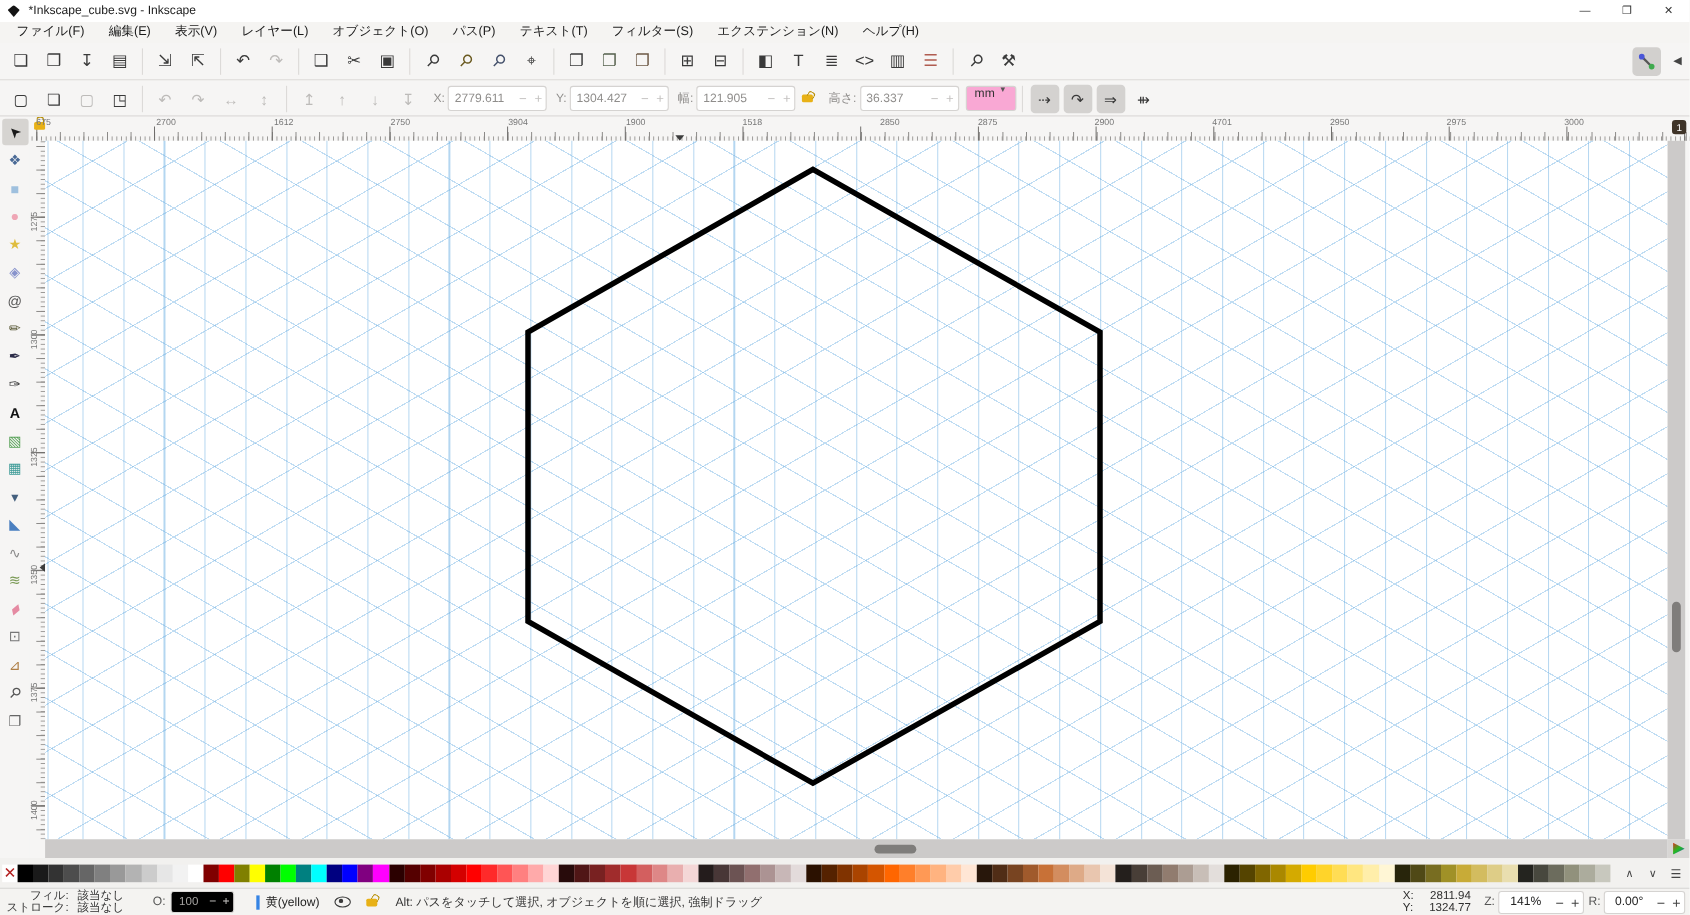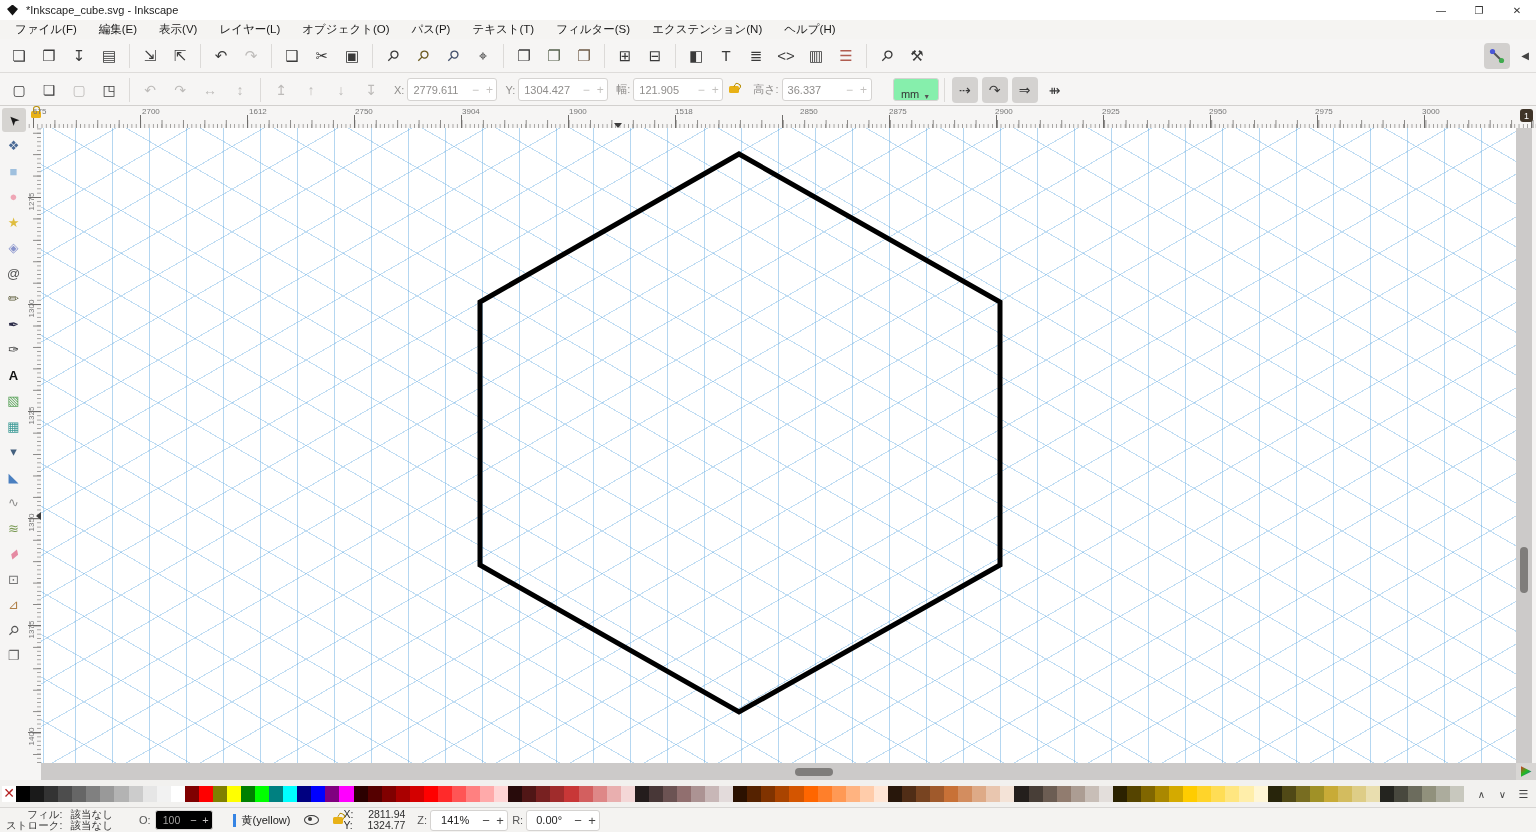--- a/index.html
+++ b/index.html
@@ -19,21 +19,21 @@
   .tbtn.small .glyph{font-size:14px}
   .tbtn.disabled .glyph{color:#bdbbb9}
   .tbtn.pressed{background:#d4d2d0}
   .vsep{width:1px;height:24px;background:#dcdad8;margin:0 5px;flex:0 0 aupx}
   .field-label{font-size:11px;color:#8f8d8b;margin:0 3px 0 8px}
   .spin{width:88px;height:21px;background:#fff;border:1px solid #d5d3d1;border-radius:3px;display:flex;align-items:center;overflow:hidden}
   .spin .val{flex:1;font-size:11px;color:#8f8d8b;padding-left:5px}
   .spin .minus,.spin .plus{width:14px;text-align:center;font-size:12px;color:#c4c2c0}
   .spin.dark .val{color:#222;text-align:center;padding-left:0}
   .spin.dark .minus,.spin.dark .plus{color:#444;font-size:13px}
-  .unitbox{width:44px;height:21px;background:#86efac;border:1px solid #d5d3d1;border-radius:3px;display:flex;align-items:flex-end;justify-content:center;font-size:11px;color:#333;margin-left:21px}
+  .unitbox{width:44px;height:21px;background:#f9a8d4;border:1px solid #d5d3d1;border-radius:3px;display:flex;align-items:flex-start;justify-content:center;font-size:11px;color:#333;margin-left:6px}
   .unitbox .caret{font-size:7px;margin-left:4px;color:#555}
   .snap-area{margin-left:auto;display:flex;align-items:center;margin-right:2px}
   .snapbtn{width:26px;height:26px;background:#d2d0ce;border-radius:4px;display:flex;align-items:center;justify-content:center}
   .collapsebtn{width:18px;height:26px;display:flex;align-items:center;justify-content:center;font-size:10px;color:#444;margin-left:6px}
   .workarea{position:absolute;left:0;top:106px;width:1536px;height:674px}
   .toolbox{position:absolute;left:0;top:0;width:27px;height:674px;background:#f6f5f4;display:flex;flex-direction:column;align-items:center;padding-top:2px;box-sizing:border-box}
   .tool{width:24px;height:24px;margin-bottom:1.5px;display:flex;align-items:center;justify-content:center;border-radius:3px;font-size:13px}
   .tool.active{background:#d6d4d1}
   .hruler{position:absolute;left:27px;top:0;width:1509px;height:22px;background:#f6f5f4;
     background-image:linear-gradient(90deg,#6f6d6b 0 1px,transparent 1px),linear-gradient(90deg,#8a8886 0 1px,transparent 1px),linear-gradient(90deg,#9a9896 0 1px,transparent 1px);
@@ -388,21 +388,21 @@
   <span class="rlabel" style="left: 6px;">675</span>
       <span class="rlabel" style="left: 115px;">2700</span>
       <span class="rlabel" style="left: 222px;">1612</span>
       <span class="rlabel" style="left: 328px;">2750</span>
       <span class="rlabel" style="left: 435px;">3904</span>
       <span class="rlabel" style="left: 542px;">1900</span>
       <span class="rlabel" style="left: 648px;">1518</span>
       <span class="rlabel" style="left: 773px;">2850</span>
       <span class="rlabel" style="left: 862px;">2875</span>
       <span class="rlabel" style="left: 968px;">2900</span>
-      <span class="rlabel" style="left: 1075px;">2925</span>
+      <span class="rlabel" style="left: 1075px;">4701</span>
       <span class="rlabel" style="left: 1182px;">2950</span>
       <span class="rlabel" style="left: 1288px;">2975</span>
       <span class="rlabel" style="left: 1395px;">3000</span>
       <div class="hmarker" style="left: 587px;"></div>
     </div>
 
   <div class="vruler" id="vruler">
       <span class="rlabel" style="top: 69px;">1275</span>
       <span class="rlabel" style="top: 176px;">1300</span>
       <span class="rlabel" style="top: 283px;">1325</span>
@@ -553,20 +553,21 @@
   <span class="oplabel">O:</span>
   <div class="opbox">
     <span class="val">100</span>
     <span class="minus">−</span>
     <span class="plus">+</span>
   </div>
   <div class="layerbar"></div>
   <span class="layername">黄(yellow)</span>
   <div class="eye"></div>
   <span class="lockx open" style="margin-left:14px"></span>
+  <div class="statusmsg">Alt: パスをタッチして選択, オブジェクトを順に選択, 強制ドラッグ</div>
   <div class="coords">
     <span>X:</span>
     <span class="num">2811.94</span>
     <span>Y:</span>
     <span class="num">1324.77</span>
   </div>
   <span class="zrlabel">Z:</span>
   <div class="spin dark" style="width:76px;height:19px">
     <span class="val">141%</span>
     <span class="minus">−</span>

